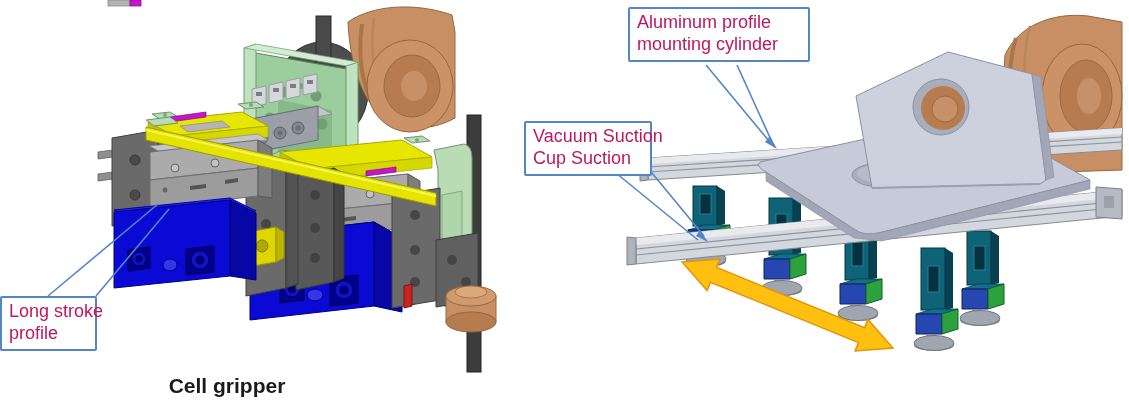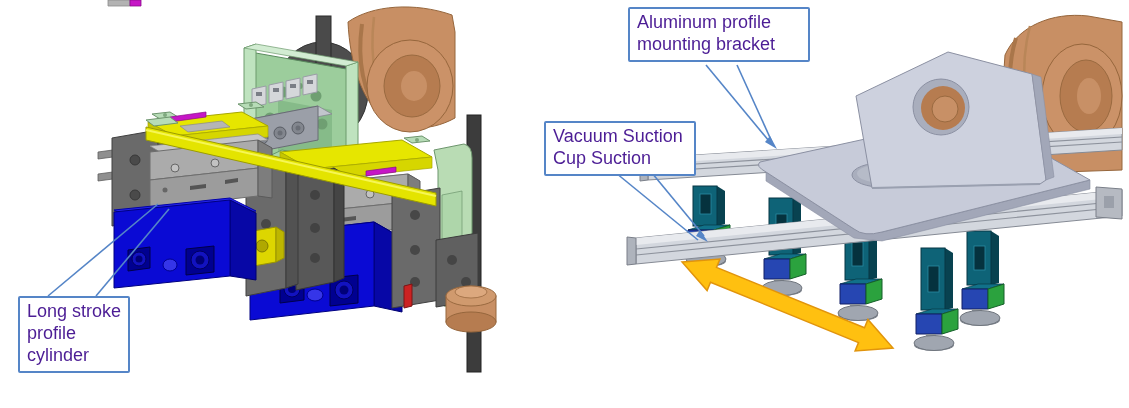--- a/index.html
+++ b/index.html
@@ -1,21 +1,21 @@
 <!DOCTYPE html>
 <html style="--callout-border: #5585c7; --leader-line: #5585c7; --arrow-fill: #ffc010; --arrow-outline: #e1940c; --caption-text: #1a1a1a; --robot-copper: #c88f64; --bracket-green: #9ccd9c; --plate-yellow: #e6e600; --cylinder-gray: #ababab; --cell-blue: #0a0ad4; --post-teal: #0e6377; --suction-box-blue: #2646b2; --suction-box-green: #2ba23e; --aluminum-profile: #d3d7de; --mounting-plate: #c7cbd9;"><head>
 <meta charset="utf-8">
 <style>
   html,body{margin:0;padding:0;background:#ffffff;font-family:"Liberation Sans",sans-serif;}
   .canvas{position:relative;width:1129px;height:408px;background:#ffffff;overflow:hidden;}
   .art{position:absolute;left:0;top:0;}
   .callout{
     position:absolute;box-sizing:border-box;background:#ffffff;
     border:2px solid var(--callout-border,#5585c7);border-radius:2px;
-    padding:3px 7px 4px 7px;font-size:18px;line-height:1.22;color:#4c1d95;
+    padding:3px 7px 4px 7px;font-size:18px;line-height:1.22;color:#be185d;
     white-space:nowrap;
   }
   .callout span{display:block;}
   .caption{
     position:absolute;transform:translateX(-50%);
     font-size:21px;font-weight:bold;color:var(--caption-text,#1a1a1a);white-space:nowrap;
   }
   .leader{stroke:var(--leader-line,#5585c7);stroke-width:1.6;fill:none;}
   .leader-tip{fill:var(--leader-line,#5585c7);}
   .arrow{fill:var(--arrow-fill,#ffc010);stroke:var(--arrow-outline,#e1940c);stroke-width:1.5;}
@@ -317,31 +317,31 @@
       <polygon class="leader-tip" points="777,149 765,142 770,136"></polygon>
     </g>
     <g>
       <line class="leader" x1="616" y1="173" x2="698" y2="240"></line>
       <line class="leader" x1="652" y1="173" x2="704" y2="236"></line>
       <polygon class="leader-tip" points="708,242 696,236 700,230"></polygon>
     </g>
   </g>
 </svg>
 
-<div class="callout" style="left:18px;top:296px;width:112px">
+<div class="callout" style="left:0;top:296px;width:97px">
   <span>Long stroke</span>
   <span>profile</span>
-  <span>cylinder</span>
 </div>
 
-<div class="callout" style="left:544px;top:121px;width:152px">
+<div class="callout" style="left:524px;top:121px;width:128px">
   <span>Vacuum Suction</span>
   <span>Cup Suction</span>
 </div>
 
 <div class="callout" style="left:628px;top:7px;width:182px">
   <span>Aluminum profile</span>
-  <span>mounting bracket</span>
+  <span>mounting cylinder</span>
 </div>
 
+<div class="caption" style="left:227px;top:374px">Cell gripper</div>
 
 
 </div>
 
 </body></html>

